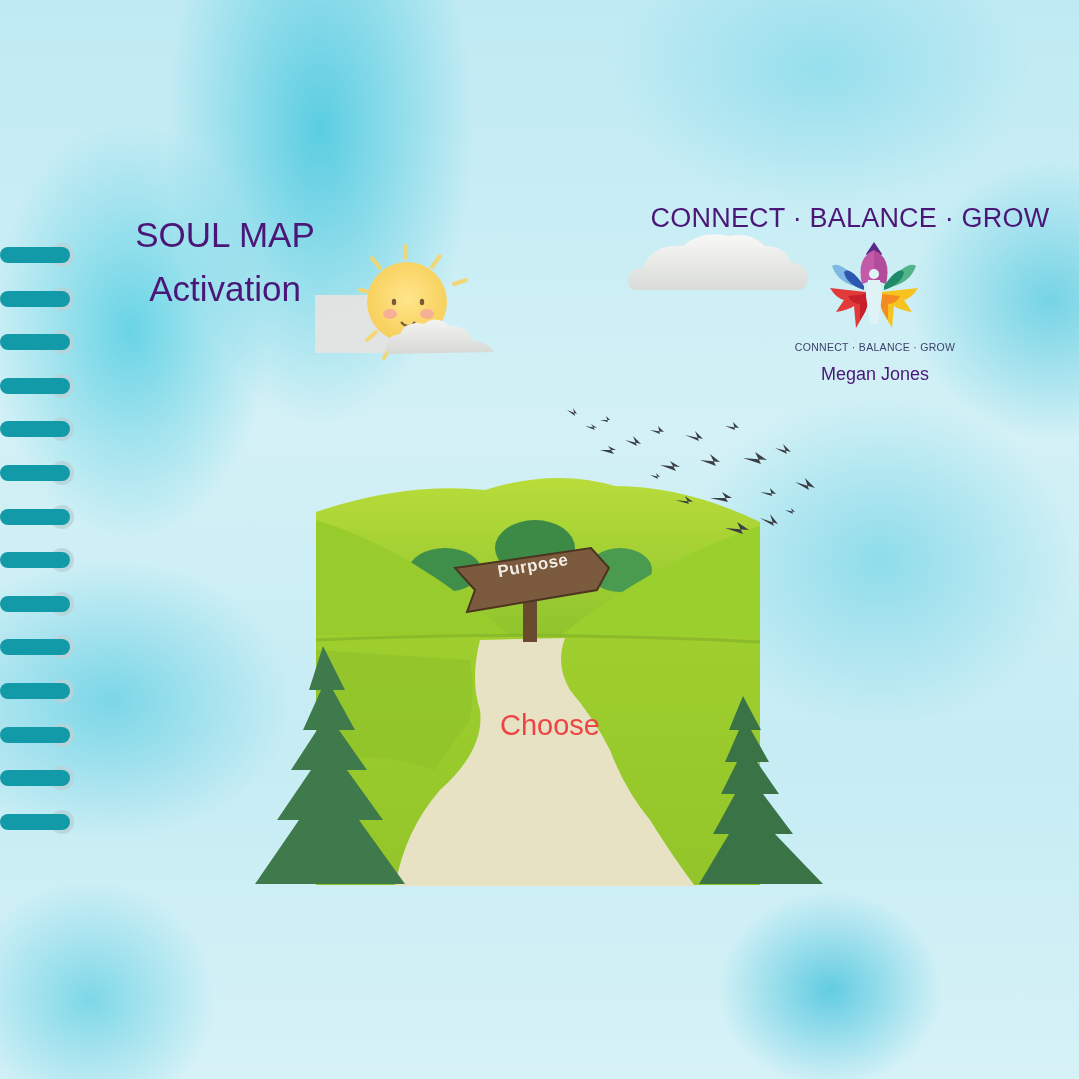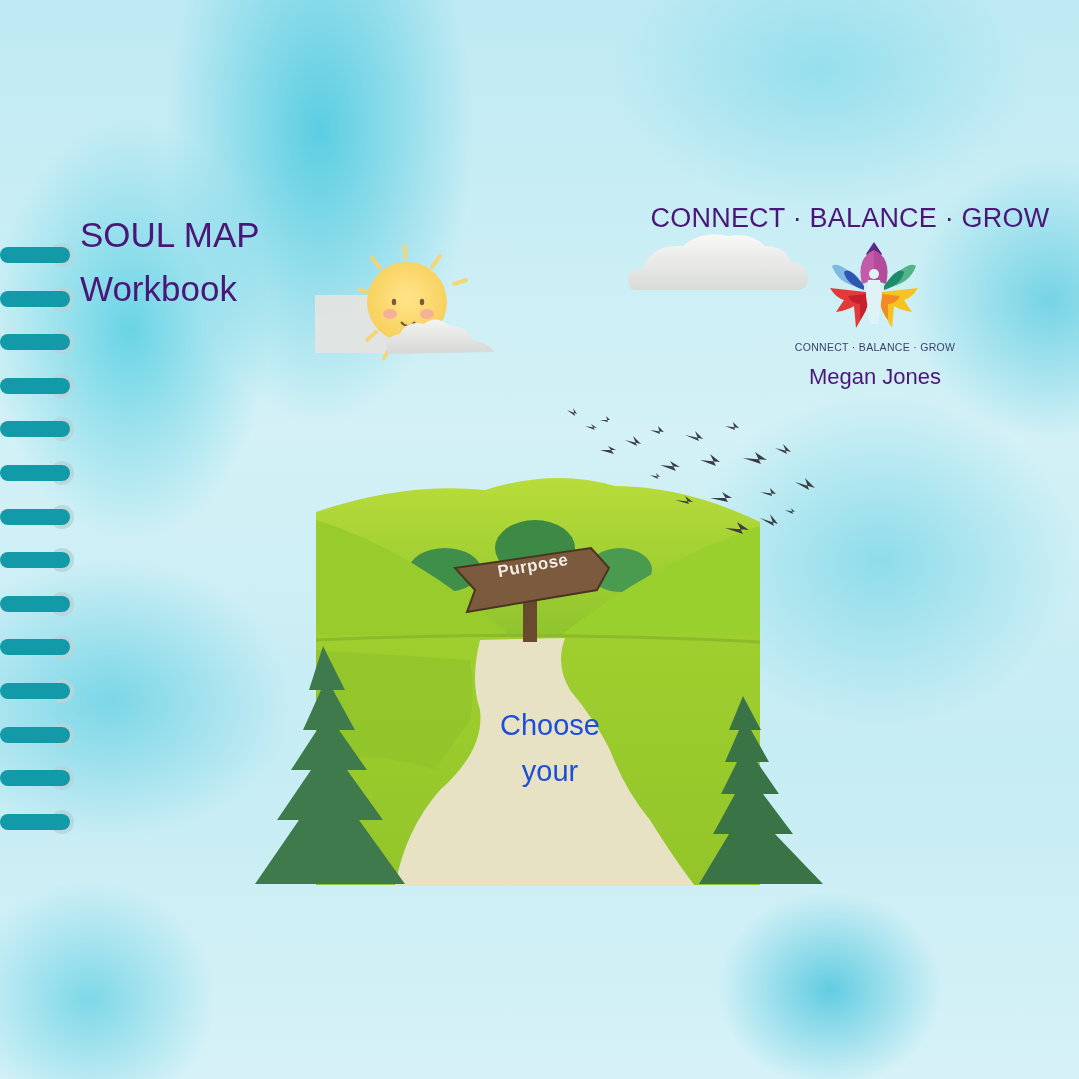--- a/index.html
+++ b/index.html
@@ -27,38 +27,38 @@
     position: absolute; left: 50px; top: -1px; width: 24px; height: 24px;
     border-radius: 50%; background: #b7d3d8; opacity: .85;
   }
   .ring .bar {
     position: absolute; left: 0; top: 3px; width: 70px; height: 16px;
     border-radius: 8px; background: #139aa8;
   }
 
   
   .title-block {
-    left: 80px; top: 208px; width: 290px; text-align: left; color: #4a1677;
+    left: 80px; top: 208px; width: 290px; text-align: center; color: #4a1677;
     font-size: 35px; line-height: 54px;
   }
 
   
   .sun-group { left: 312px; top: 240px; width: 190px; height: 120px; }
 
   
   .tagline-top { left: 630px; top: 203px; width: 440px; text-align: center; color: #4a1677; font-size: 27px; letter-spacing: 0.2px; }
   .cloud-right { left: 625px; top: 230px; }
   .logo { left: 826px; top: 240px; width: 96px; height: 92px; }
   .logo-tag { left: 770px; top: 341px; width: 210px; text-align: center; font-size: 10.5px; color: #3c3f6b; letter-spacing: 0.3px; }
-  .author { left: 770px; top: 364px; width: 210px; text-align: center; color: #4a1677; font-size: 22px; }
+  .author { left: 770px; top: 364px; width: 210px; text-align: center; color: #4a1677; font-size: 18px; }
 
   
   .scene { left: 255px; top: 390px; width: 580px; height: 500px; }
   .adventure {
-    left: 445px; top: 702px; width: 210px; text-align: center; color: #1d4ed8;
+    left: 445px; top: 702px; width: 210px; text-align: center; color: #ef4444;
     font-size: 29px; line-height: 46px;
   }
   .sign-text {
     left: 488px; top: 556px; width: 90px; text-align: center; transform: rotate(-10deg);
     color: #f1ece4; font-weight: bold; font-size: 17px; letter-spacing: 0.5px;
     text-shadow: 0 0 1px #6b4a33;
   }
 </style>
 </head>
 <body>
@@ -117,21 +117,21 @@
       <span class="bar"></span>
     </div>
   <div class="ring">
       <span class="hole"></span>
       <span class="bar"></span>
     </div>
 </div>
 
 <div class="abs title-block">
   <div>SOUL MAP</div>
-  <div>Workbook</div>
+  <div>Activation</div>
 </div>
 
 <div class="abs sun-group">
   <svg width="190" height="120" viewBox="0 0 190 120">
     <defs>
       <radialGradient id="sunG" cx="50%" cy="45%" r="55%">
         <stop offset="0%" stop-color="#ffe58a"></stop>
         <stop offset="100%" stop-color="#f7cf5a"></stop>
       </radialGradient>
       <linearGradient id="cloudG" x1="0" y1="0" x2="0" y2="1">
@@ -260,14 +260,13 @@
     <g fill="#3a7446">
       <path d="M488 306 L506 340 L496 340 L514 372 L502 372 L524 404 L508 404 L538 444 L520 444 L568 494 L444 494 L474 444 L458 444 L480 404 L466 404 L482 372 L470 372 L484 340 L474 340 Z"></path>
     </g>
   </svg>
 </div>
 
 <div class="abs sign-text">Purpose</div>
 
 <div class="abs adventure">
   <div>Choose</div>
-  <div>your</div>
 </div>
 
 </body></html>

